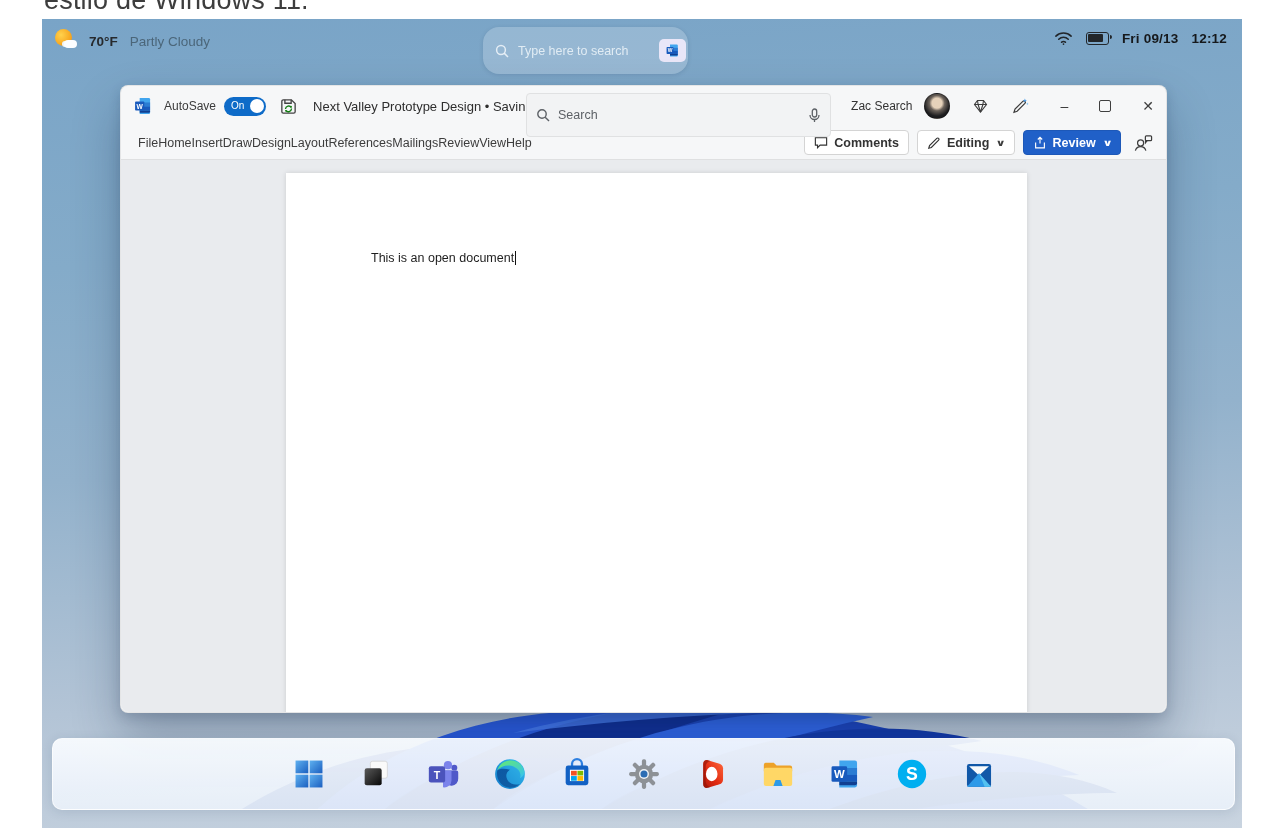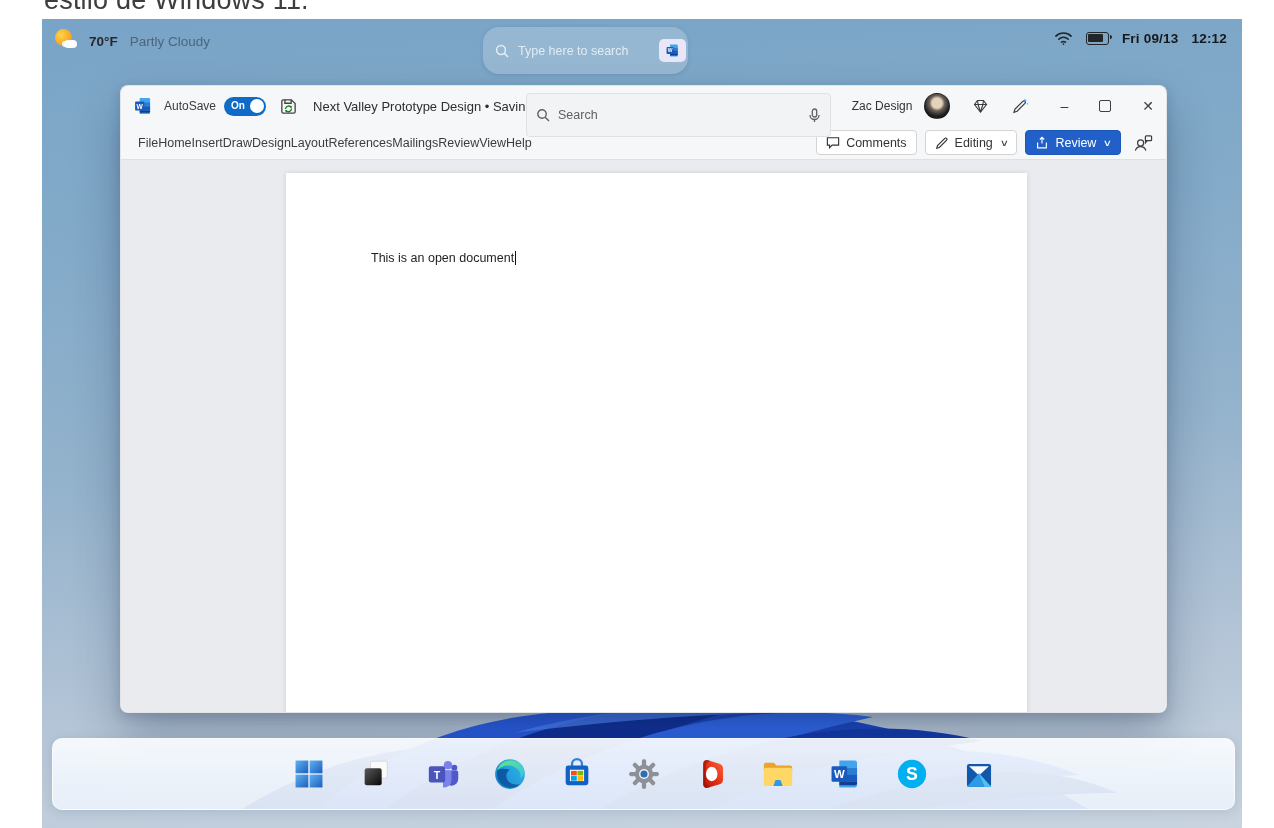--- a/index.html
+++ b/index.html
@@ -59,21 +59,21 @@
   
   .window{
     position:absolute;left:78px;top:66px;width:1045px;height:626px;border-radius:8px;
     background:#f6f7f8;border:1px solid rgba(0,0,0,.07);
     box-shadow:0 24px 48px rgba(18,38,66,.30),0 4px 12px rgba(18,38,66,.16);
   }
   .titlebar{position:relative;height:40px;display:flex;align-items:center;padding:0 12px;}
   .tb-left{display:flex;align-items:center;}
   .autosave-label{font-size:12px;color:#3b3b3b;margin-left:11px;}
   .autosave-toggle{position:relative;width:42px;height:19px;border-radius:10px;background:#0e6bc8;margin-left:8px;}
-  .autosave-state{position:absolute;left:7px;top:3.5px;color:#fff;font-size:10px;font-weight:700;text-align:right;}
+  .autosave-state{position:absolute;left:7px;top:3.5px;color:#fff;font-size:10px;font-weight:400;text-align:right;}
   .autosave-knob{position:absolute;right:2.5px;top:2.5px;width:14px;height:14px;border-radius:50%;background:#fff;}
   .save-sync{margin-left:13px;display:flex;}
   .doc-title{margin-left:15px;font-size:13px;color:#2e2e2e;white-space:nowrap;}
   .chev{font-size:9px;color:#3c3c3c;margin-left:7px;transform:scaleX(1.4);display:inline-block;}
 
   .tb-search{
     position:absolute;left:405px;top:7px;width:285px;height:26px;background:#f2f3f4;
     border:1px solid #e0e1e2;border-radius:4px;display:flex;align-items:center;padding:8px 9px;gap:8px;
   }
   .tb-search-text{font-size:12.5px;color:#5d6166;flex:1;}
@@ -85,21 +85,21 @@
     border:1px solid rgba(0,0,0,.25);}
   .tb-icon{margin-left:22px;display:flex;align-items:center;}
   .win-ctl{margin-left:31px;color:#3e3e3e;font-size:14px;display:flex;align-items:center;}
   .max-box{width:10px;height:10px;border:1.2px solid #3f3f3f;border-radius:2px;display:inline-block;}
 
   .ribbon{height:33px;display:flex;align-items:center;padding:0 13px 0 17px;border-bottom:1px solid #dfe0e1;}
   .tabs{display:flex;}
   .tab{font-size:12.5px;color:#3d3d3d;white-space:nowrap;}
   .ribbon-right{margin-left:auto;display:flex;align-items:center;gap:8px;}
   .rbtn{height:25px;display:flex;align-items:center;gap:6px;padding:0 9px;background:#fff;
-    border:1px solid #d4d4d4;border-radius:4px;font-size:12.5px;font-weight:400;color:#333;}
+    border:1px solid #d4d4d4;border-radius:4px;font-size:12.5px;font-weight:700;color:#333;}
   .rbtn .chev{margin-left:2px;}
   .rbtn-share{background:#2060c8;border-color:#1d58b8;color:#fff;}
   .rbtn-share .chev{color:#fff;}
   .people-btn{margin-left:4px;display:flex;align-items:center;}
 
   .doc-area{position:absolute;left:0;right:0;top:74px;bottom:0;background:#e9ebee;
     border-radius:0 0 8px 8px;overflow:hidden;}
   .page{position:absolute;left:165px;top:13px;width:741px;bottom:-3px;background:#ffffff;
     box-shadow:0 0 5px rgba(0,0,0,.13);}
   .doc-text{position:absolute;left:85px;top:78px;font-size:12.5px;color:#1e1e1e;}
@@ -217,21 +217,21 @@
             <path d="M9.2 9.2 L13 13"></path>
         </svg>
         <span class="tb-search-text">Search</span>
         <svg width="13" height="15" viewBox="0 0 12 15" fill="none" stroke="#5d6166" stroke-width="1.3">
           <rect x="3.8" y="1" width="4.4" height="8" rx="2.2"></rect>
             <path d="M1.5,7 a4.5,4.5 0 0 0 9,0 M6,11.5 v2.5"></path>
         </svg>
       </div>
 
       <div class="tb-right">
-        <span class="user-name">Zac Design</span>
+        <span class="user-name">Zac Search</span>
         <button class="avatar"></button>
         <button class="tb-icon">
           <svg width="17" height="16" viewBox="0 0 16 16" fill="none" stroke="#3c3c3c" stroke-width="1.1">
             <path d="M5,2.5 h6 l3,4 -6,7.5 -6,-7.5 Z"></path>
               <path d="M2,6.5 h12 M8,14 L5.6,6.5 M8,14 L10.4,6.5 M5,2.5 l.6,4 M11,2.5 l-.6,4"></path>
           </svg>
         </button>
         <button class="tb-icon">
           <svg width="18" height="18" viewBox="0 0 18 18">
             <path d="M3,15.2 l1,-3.1 7.8,-7.8 a1.45,1.45 0 0 1 2.1,2.1 l-7.8,7.8 Z" fill="none" stroke="#3c3c3c" stroke-width="1.2"></path>

